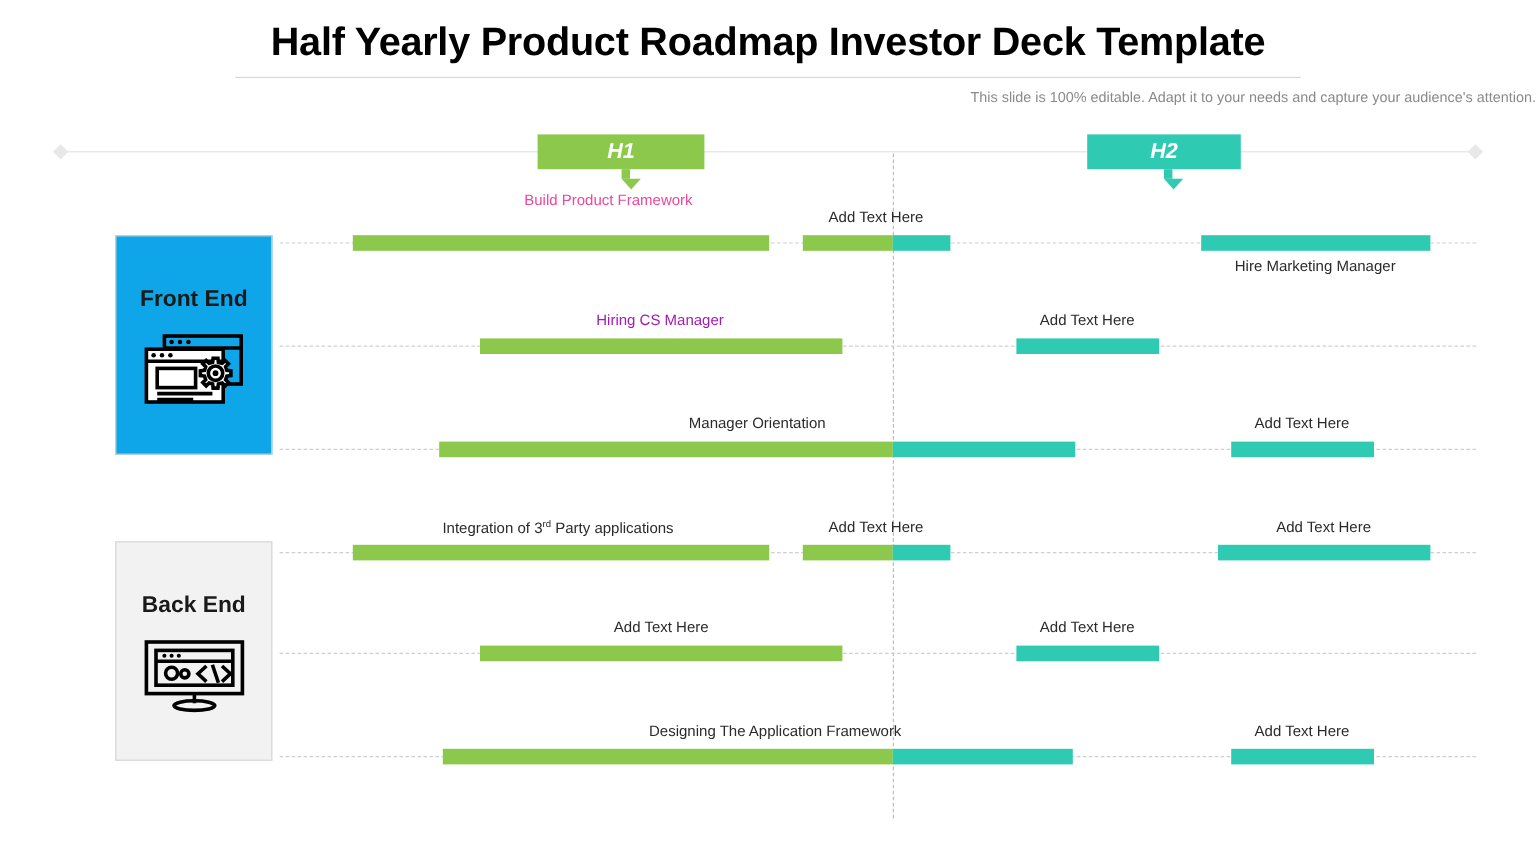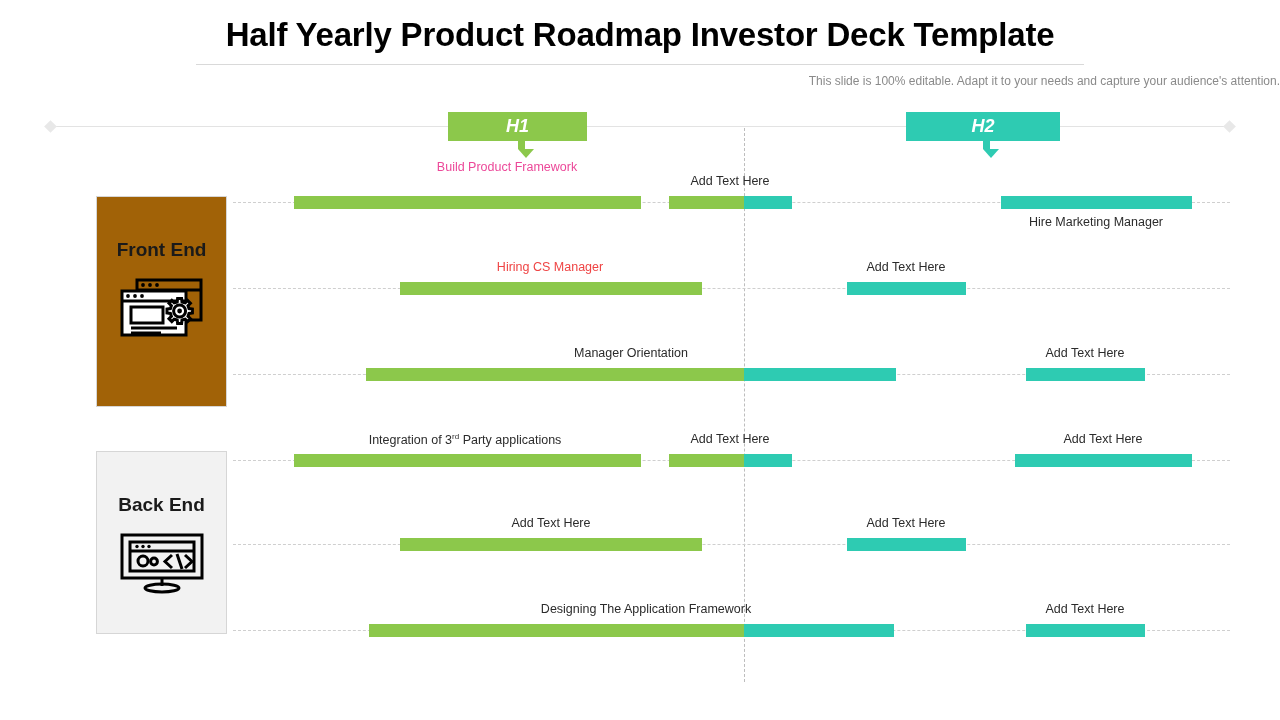--- a/index.html
+++ b/index.html
@@ -178,33 +178,33 @@
 <div class="axis-endpoint right"></div>
 
 <div id="phases-layer">
     <div class="phase" style="left: 448px; width: 139px;">
       <div class="phase-box" style="background: rgb(140, 200, 75);">H1</div>
       <div class="phase-arrow">
         <i style="background: rgb(140, 200, 75);"></i>
         <u style="border-top-color: rgb(140, 200, 75);"></u>
       </div>
     </div>
-    <div class="phase" style="left: 906px; width: 154px;">
+    <div class="phase" style="left: 906px; width: 128px;">
       <div class="phase-box" style="background: rgb(46, 203, 178);">H2</div>
       <div class="phase-arrow">
         <i style="background: rgb(46, 203, 178);"></i>
         <u style="border-top-color: rgb(46, 203, 178);"></u>
       </div>
     </div>
   </div>
 
 <div class="divider"></div>
 
 <div id="sections-layer">
-    <div class="section-card" style="top: 196px; height: 211px; background: #a16207;">
+    <div class="section-card" style="top: 196px; height: 183px; background: #0ea5e9;">
       <div class="section-label">Front End</div>
       <div class="section-icon"><svg width="86" height="62" viewBox="0 0 86 62">
     <g fill="none" stroke="#000" stroke-width="3">
       <rect x="18" y="3" width="64" height="40"></rect>
       <line x1="18" y1="13" x2="82" y2="13"></line>
       <rect x="3" y="14" width="64" height="44" fill="#fff"></rect>
       <line x1="3" y1="24" x2="67" y2="24"></line>
       <rect x="12" y="30" width="32" height="16"></rect>
       <line x1="12" y1="51" x2="58" y2="51"></line>
       <line x1="12" y1="56" x2="42" y2="56"></line>
@@ -262,21 +262,21 @@
     </div>
     <div class="bar-label" style="left: 730px; top: 174px; color: rgb(43, 43, 43);">Add Text Here</div>
     <div class="bar" style="left: 1001px; top: 196px; width: 191px;">
       <div class="seg-teal" style="width: 191px; background: rgb(46, 203, 178);"></div>
     </div>
     <div class="bar-label" style="left: 1096px; top: 174px; color: rgb(43, 43, 43); margin-top: 41px;">Hire Marketing Manager</div>
     <div class="row-guide" style="top: 288px;"></div>
     <div class="bar" style="left: 400px; top: 282px; width: 302px;">
       <div class="seg-green" style="width: 302px; background: rgb(140, 200, 75);"></div>
     </div>
-    <div class="bar-label" style="left: 550px; top: 260px; color: #ef4444;">Hiring CS Manager</div>
+    <div class="bar-label" style="left: 550px; top: 260px; color: #a21caf;">Hiring CS Manager</div>
     <div class="bar" style="left: 847px; top: 282px; width: 119px;">
       <div class="seg-teal" style="width: 119px; background: rgb(46, 203, 178);"></div>
     </div>
     <div class="bar-label" style="left: 906px; top: 260px; color: rgb(43, 43, 43);">Add Text Here</div>
     <div class="row-guide" style="top: 374px;"></div>
     <div class="bar" style="left: 366px; top: 368px; width: 530px;">
       <div class="seg-green" style="width: 378px; background: rgb(140, 200, 75);"></div>
       <div class="seg-teal" style="width: 152px; background: rgb(46, 203, 178);"></div>
     </div>
     <div class="bar-label" style="left: 631px; top: 346px; color: rgb(43, 43, 43);">Manager Orientation</div>

